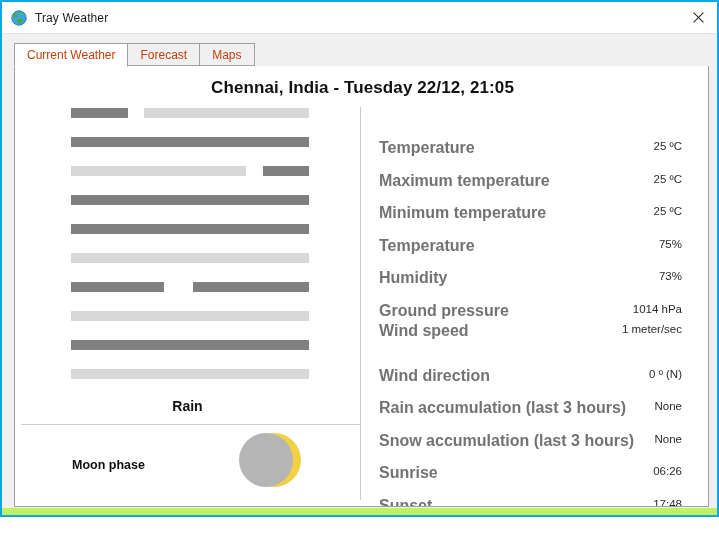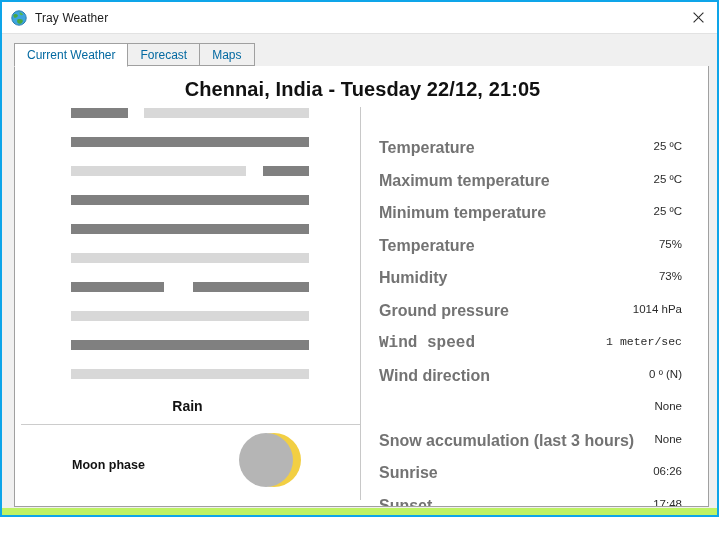--- a/index.html
+++ b/index.html
@@ -70,21 +70,21 @@
     align-items: flex-end;
     box-sizing: border-box;
   }
   .tab {
     height: 23px;
     box-sizing: border-box;
     padding: 0 12px;
     display: flex;
     align-items: center;
     font-size: 12px;
-    color: #0369a1;
+    color: #c2410c;
     background: #f0f0f0;
     border: 1px solid #a0a0a0;
     border-bottom: 1px solid #a0a0a0;
     margin-right: -1px;
     white-space: nowrap;
   }
   .tab.active {
     background: #ffffff;
     border-bottom: 1px solid #ffffff;
     height: 24px;
@@ -104,21 +104,21 @@
     border: 1px solid #a0a0a0;
     border-top: none;
     overflow: hidden;
   }
 
   #heading {
     position: absolute;
     left: 0; top: 12px;
     width: 695px;
     text-align: center;
-    font-size: 20px;
+    font-size: 17px;
     font-weight: bold;
     color: #111111;
     letter-spacing: .1px;
   }
 
   
   #vdivider {
     position: absolute;
     left: 345px;
     top: 41px;
@@ -373,29 +373,30 @@
           <span class="data-value">75%</span>
         </div>
         <div class="data-row" style="top: 163px;">
           <span class="data-label">Humidity</span>
           <span class="data-value">73%</span>
         </div>
         <div class="data-row" style="top: 195.5px;">
           <span class="data-label">Ground pressure</span>
           <span class="data-value">1014 hPa</span>
         </div>
-        <div class="data-row" style="top: 228px; font-family: Liberation Mono, monospace;">
+        <div class="data-row" style="top: 216px;">
           <span class="data-label">Wind speed</span>
           <span class="data-value">1 meter/sec</span>
         </div>
         <div class="data-row" style="top: 260.5px;">
           <span class="data-label">Wind direction</span>
           <span class="data-value">0 º (N)</span>
         </div>
         <div class="data-row" style="top: 293px;">
+          <span class="data-label">Rain accumulation (last 3 hours)</span>
           <span class="data-value">None</span>
         </div>
         <div class="data-row" style="top: 325.5px;">
           <span class="data-label">Snow accumulation (last 3 hours)</span>
           <span class="data-value">None</span>
         </div>
         <div class="data-row" style="top: 358px;">
           <span class="data-label">Sunrise</span>
           <span class="data-value">06:26</span>
         </div>

